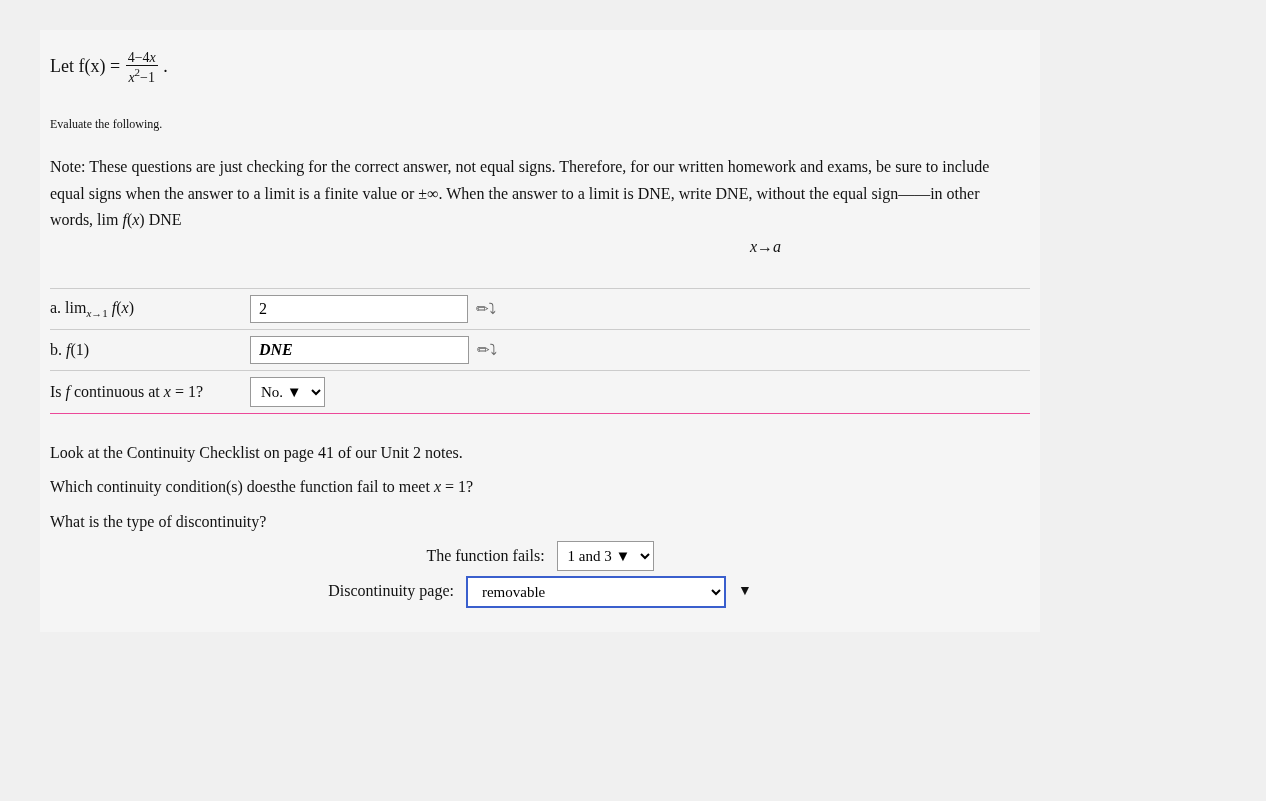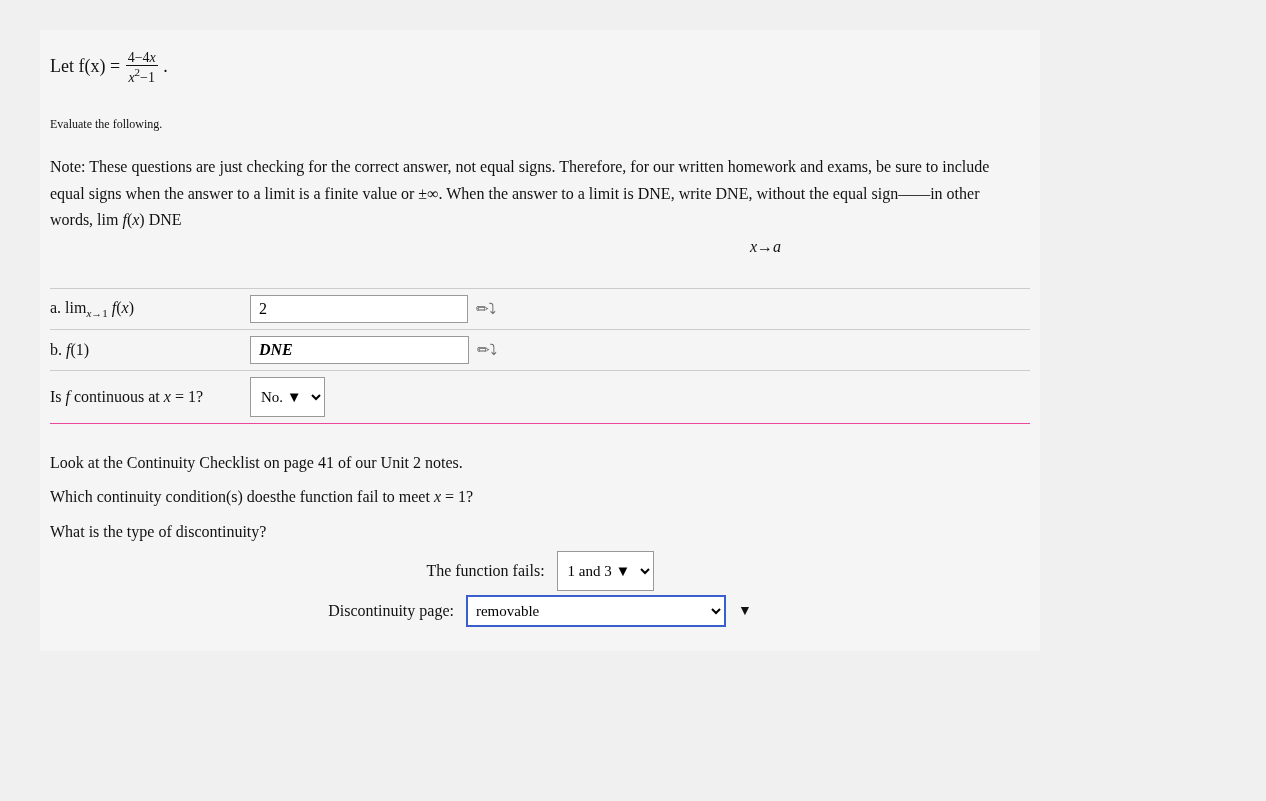--- a/index.html
+++ b/index.html
@@ -62,42 +62,42 @@
       font-size: 15px;
       color: #666;
       cursor: pointer;
     }
     .select-dropdown {
       border: 1px solid #999;
       background: #fff;
       padding: 3px 6px;
       font-size: 15px;
       font-family: Georgia, serif;
-      height: 40px;
+      height: 30px;
       cursor: pointer;
     }
     .continuity-block {
       margin-top: 10px;
       font-size: 16px;
       line-height: 1.9;
     }
     .continuity-block p {
       margin-bottom: 4px;
     }
     .inline-row {
       display: flex;
       align-items: center;
       gap: 12px;
       margin-bottom: 4px;
       justify-content: center;
     }
     .disc-select {
       border: 2px solid #3a5fcd;
       background: #fff;
-      padding: 4px 4px;
+      padding: 4px 10px;
       font-size: 15px;
       font-family: Georgia, serif;
       min-width: 260px;
       height: 32px;
       cursor: pointer;
     }
     
     .frac {
       display: inline-flex;
       flex-direction: column;

